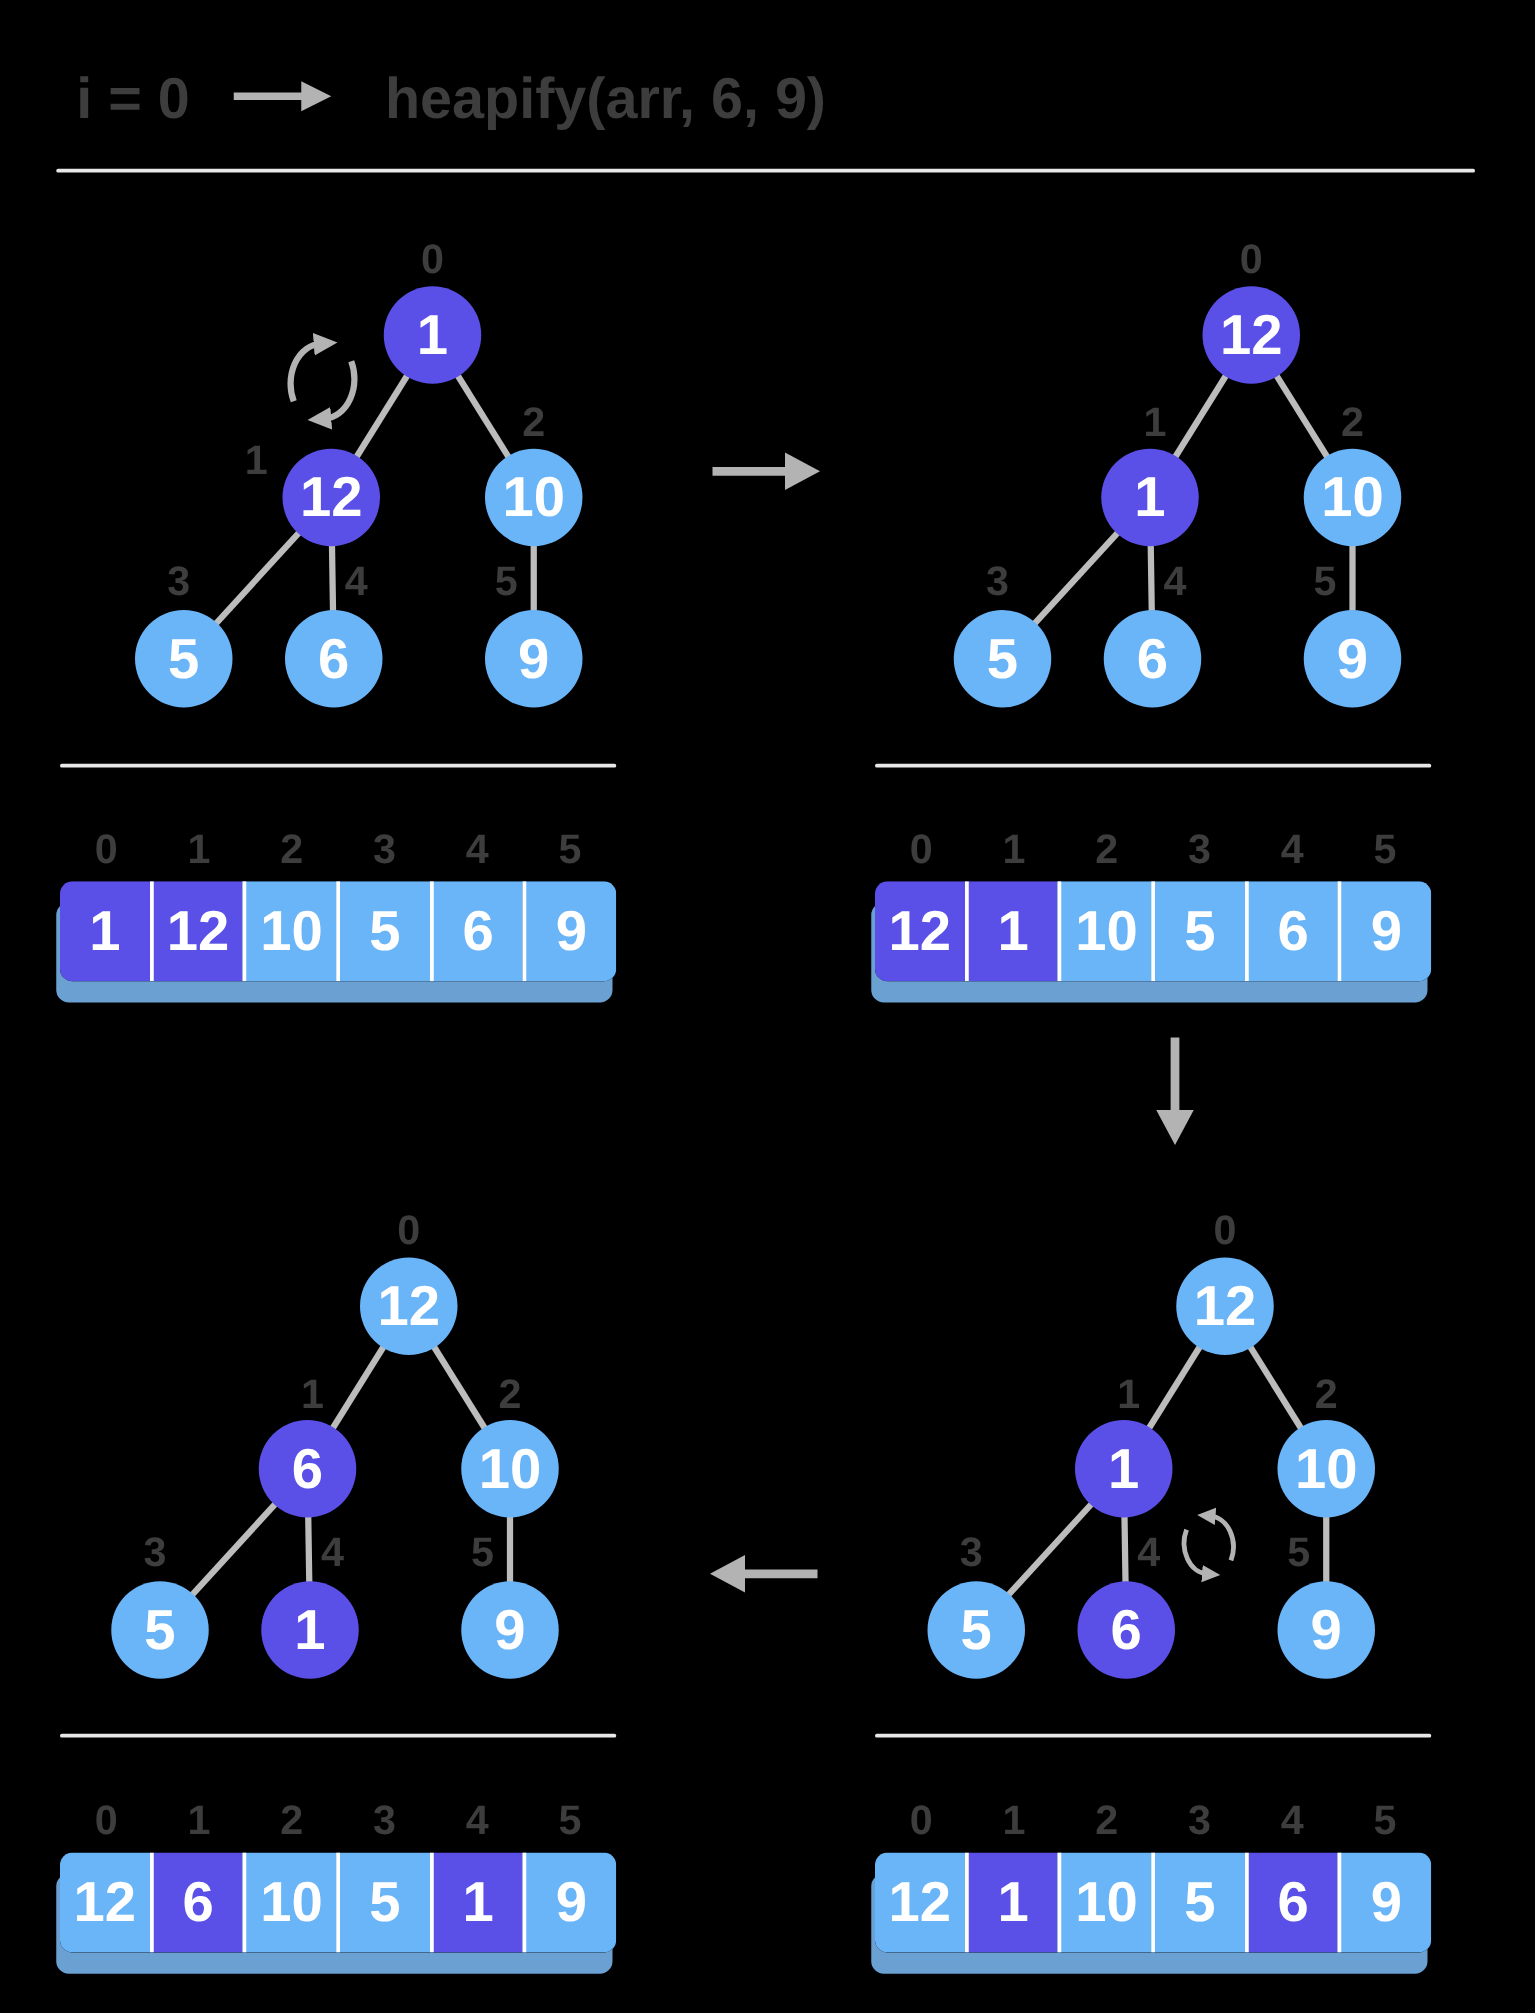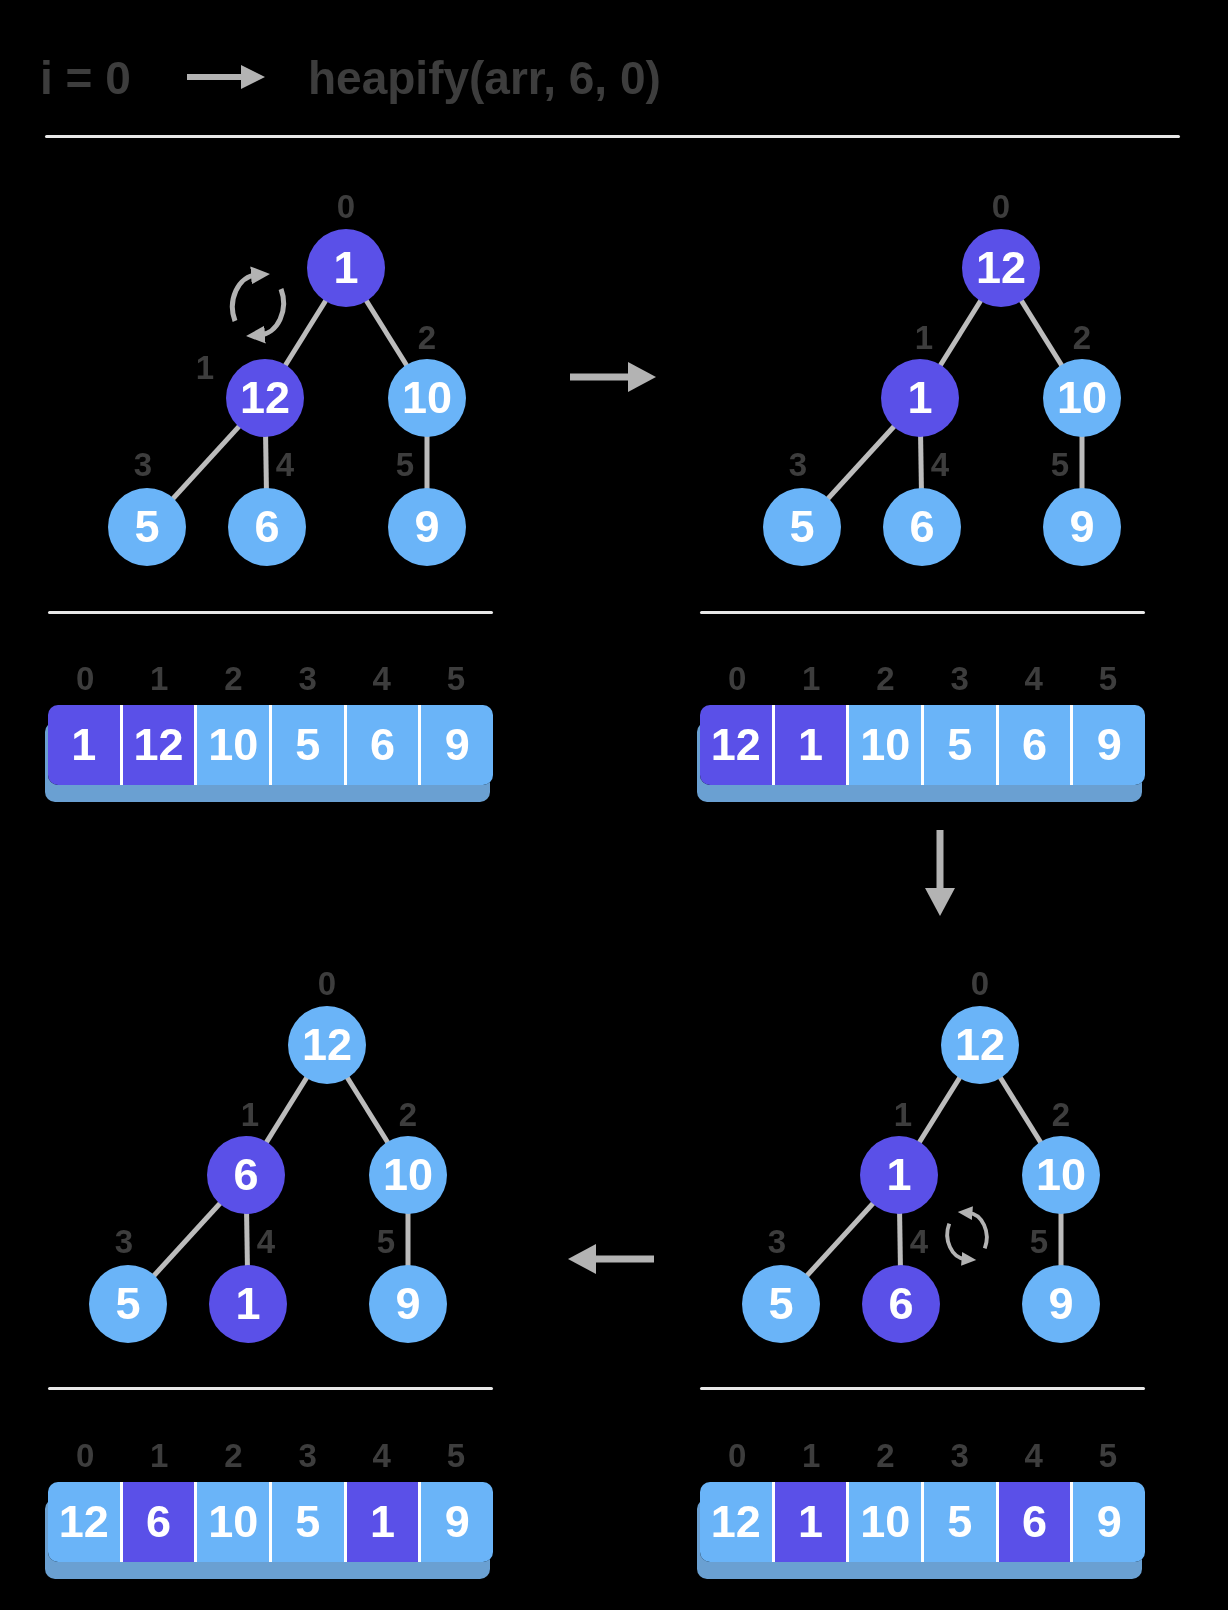--- a/index.html
+++ b/index.html
@@ -82,26 +82,26 @@
   }
   .cell + .cell { border-left: 3px solid #ffffff; }
   .cell.purple { background: var(--node-purple); }
   .cell.blue   { background: var(--node-blue); }
   .flow-arrow, .swap-icon { position: absolute; }
 </style>
 </head>
 <body>
 
 <div class="canvas" style="--bg: #000000; --node-purple: #5a50e8; --node-blue: #6ab4f8; --bar-shadow: rgba(125,188,247,0.85); --idx-gray: #3d3d3d; --hdr-text: #3d3d3d; --divider: #e8e8e8; --value-text: #ffffff;">
-  <div class="hdr-label" style="left:40px; top:54px;">i = 0</div>
+  <div class="hdr-label" style="left:61px; top:54px;">i = 0</div>
   <svg class="flow-arrow" style="left:185px; top:61px;" width="84" height="32" viewBox="0 0 84 32">
     <line x1="2" y1="16" x2="58" y2="16" stroke="#b3b3b3" stroke-width="6"></line>
     <polygon points="56,4 56,28 80,16" fill="#b3b3b3"></polygon>
   </svg>
-  <div class="hdr-label" style="left:308px; top:54px;">heapify(arr, 6, 0)</div>
+  <div class="hdr-label" style="left:308px; top:54px;">heapify(arr, 6, 9)</div>
   <div class="divider" style="left:45px; top:135px; width:1135px;"></div>
   <div id="diagram">
       <div class="panel">
         <svg width="520" height="430" viewBox="0 0 520 430" class="tree-edges" style="position: absolute; left: 56px; top: 180px;">
           <line x1="290" y1="88" x2="209" y2="218" stroke="#bcbcbc" stroke-width="5"></line>
           <line x1="290" y1="88" x2="371" y2="218" stroke="#bcbcbc" stroke-width="5"></line>
           <line x1="209" y1="218" x2="91" y2="347" stroke="#bcbcbc" stroke-width="5"></line>
           <line x1="209" y1="218" x2="211" y2="347" stroke="#bcbcbc" stroke-width="5"></line>
           <line x1="371" y1="218" x2="371" y2="347" stroke="#bcbcbc" stroke-width="5"></line>
         </svg>

